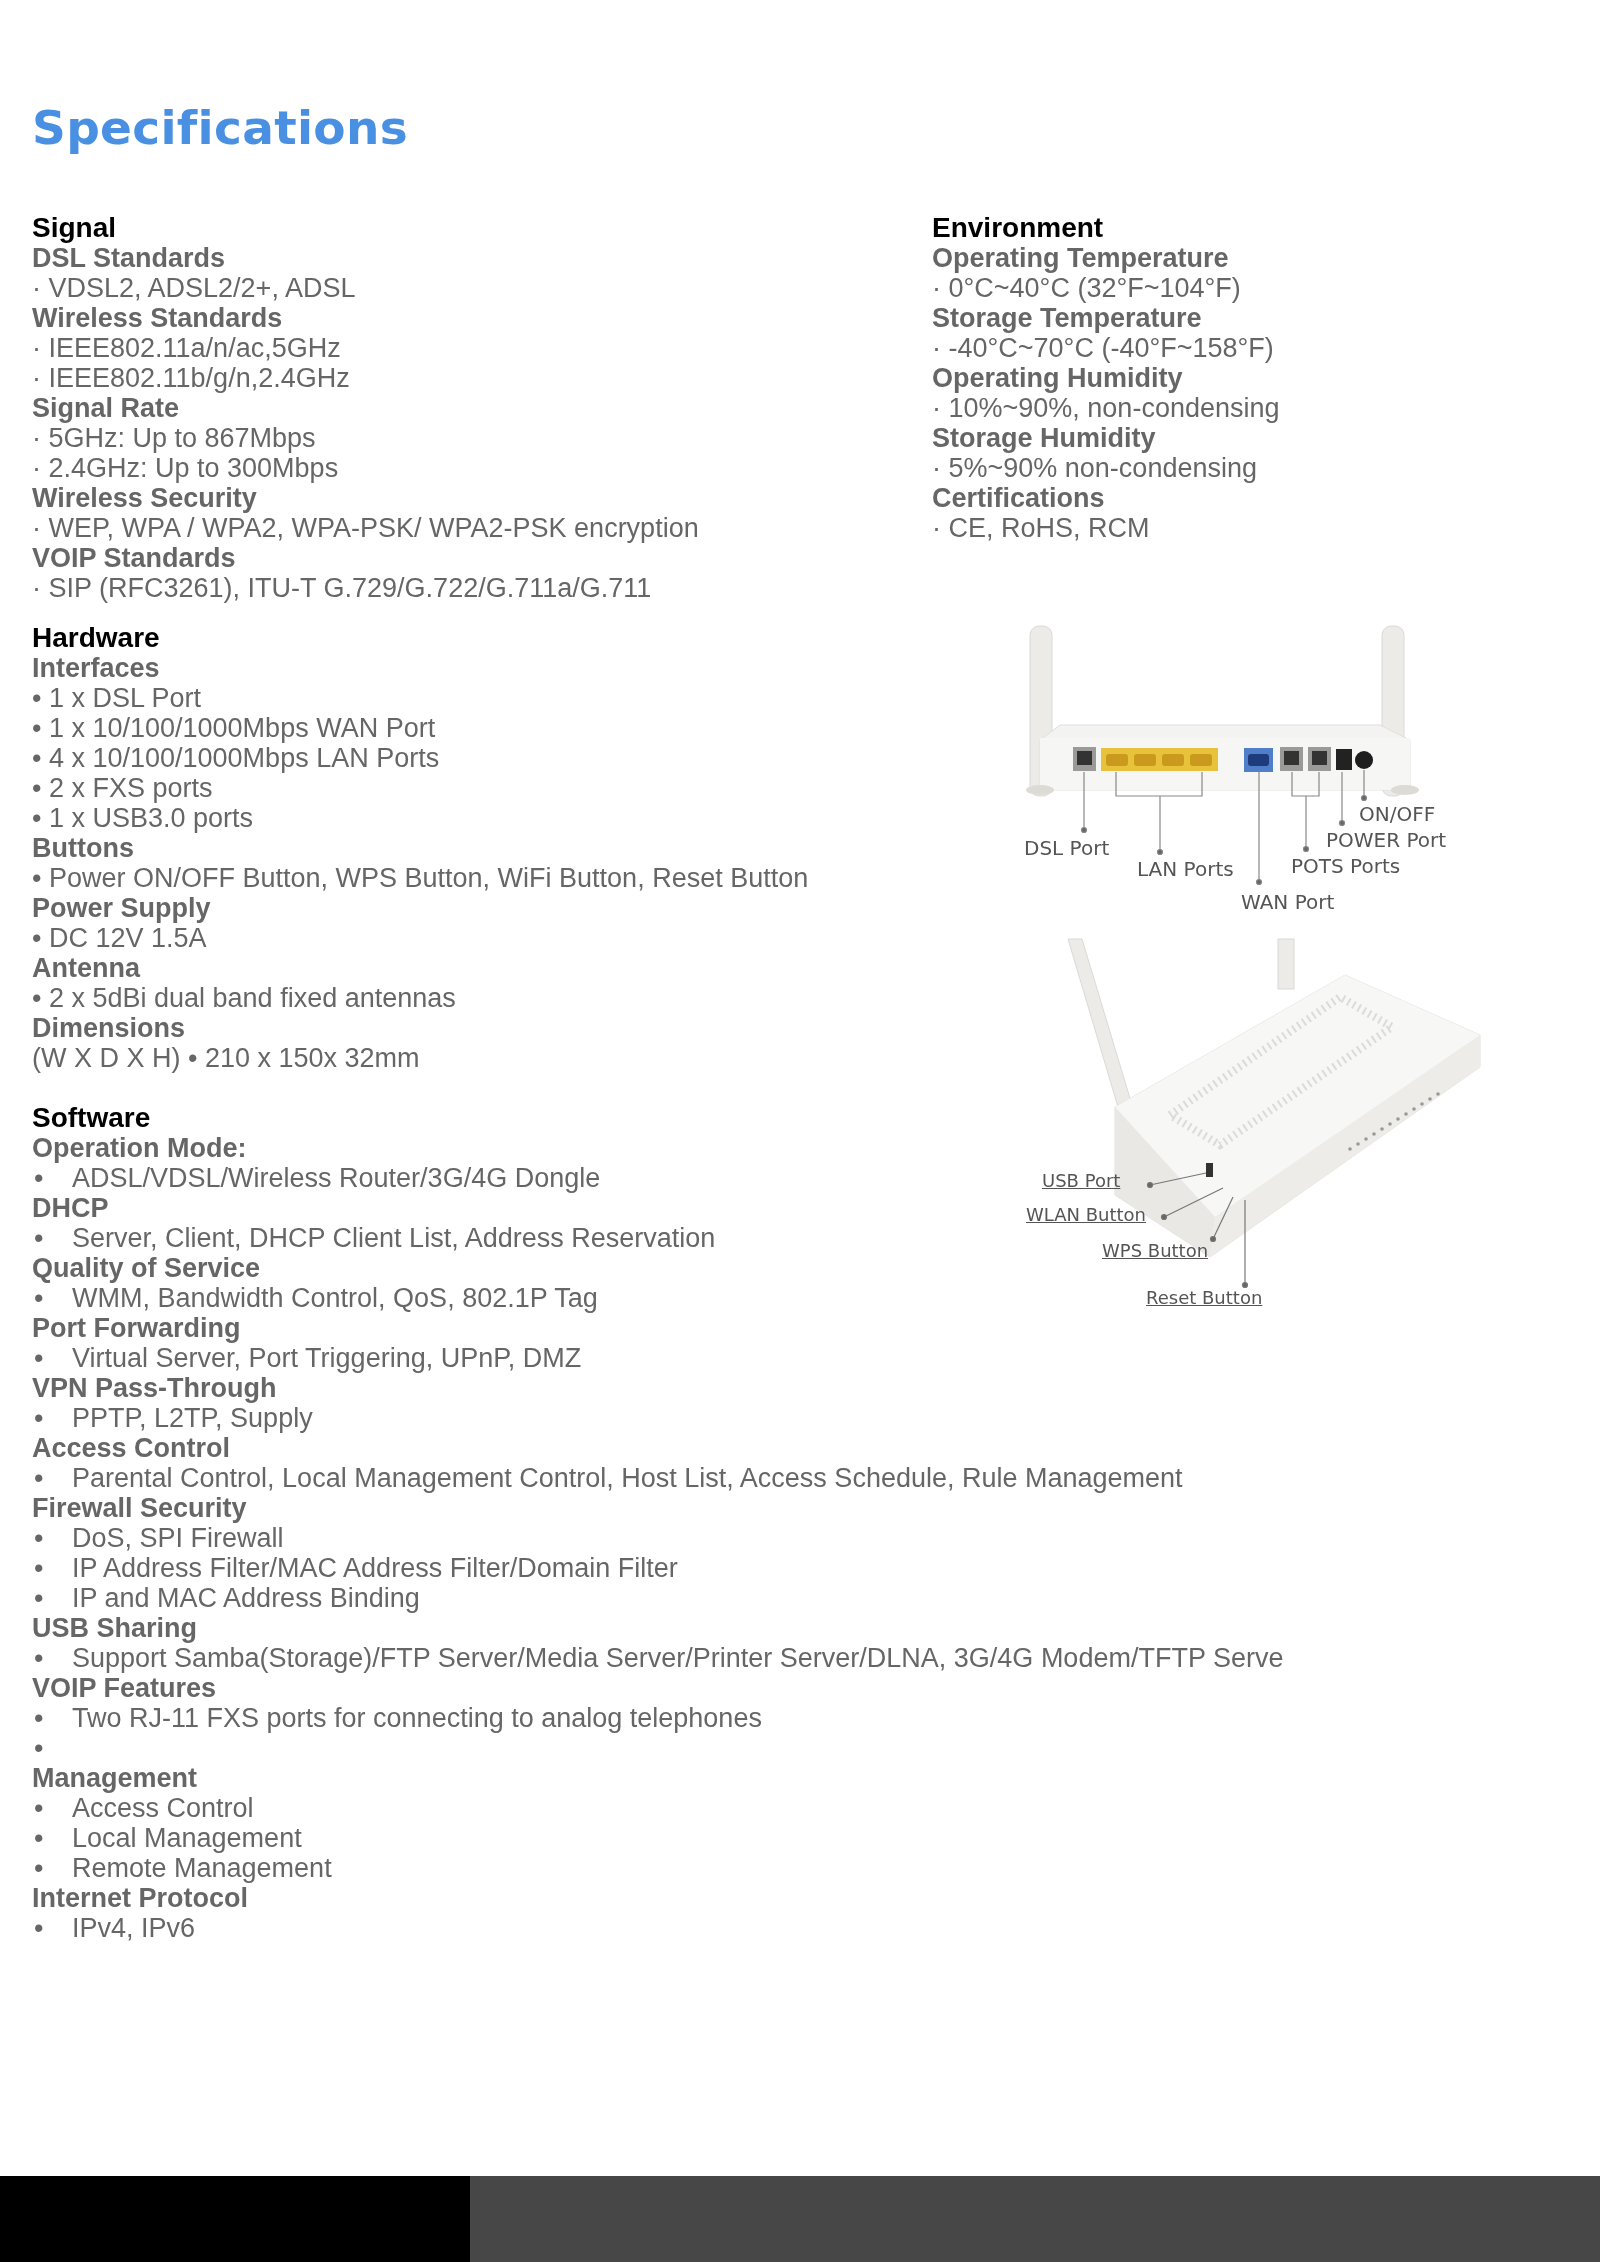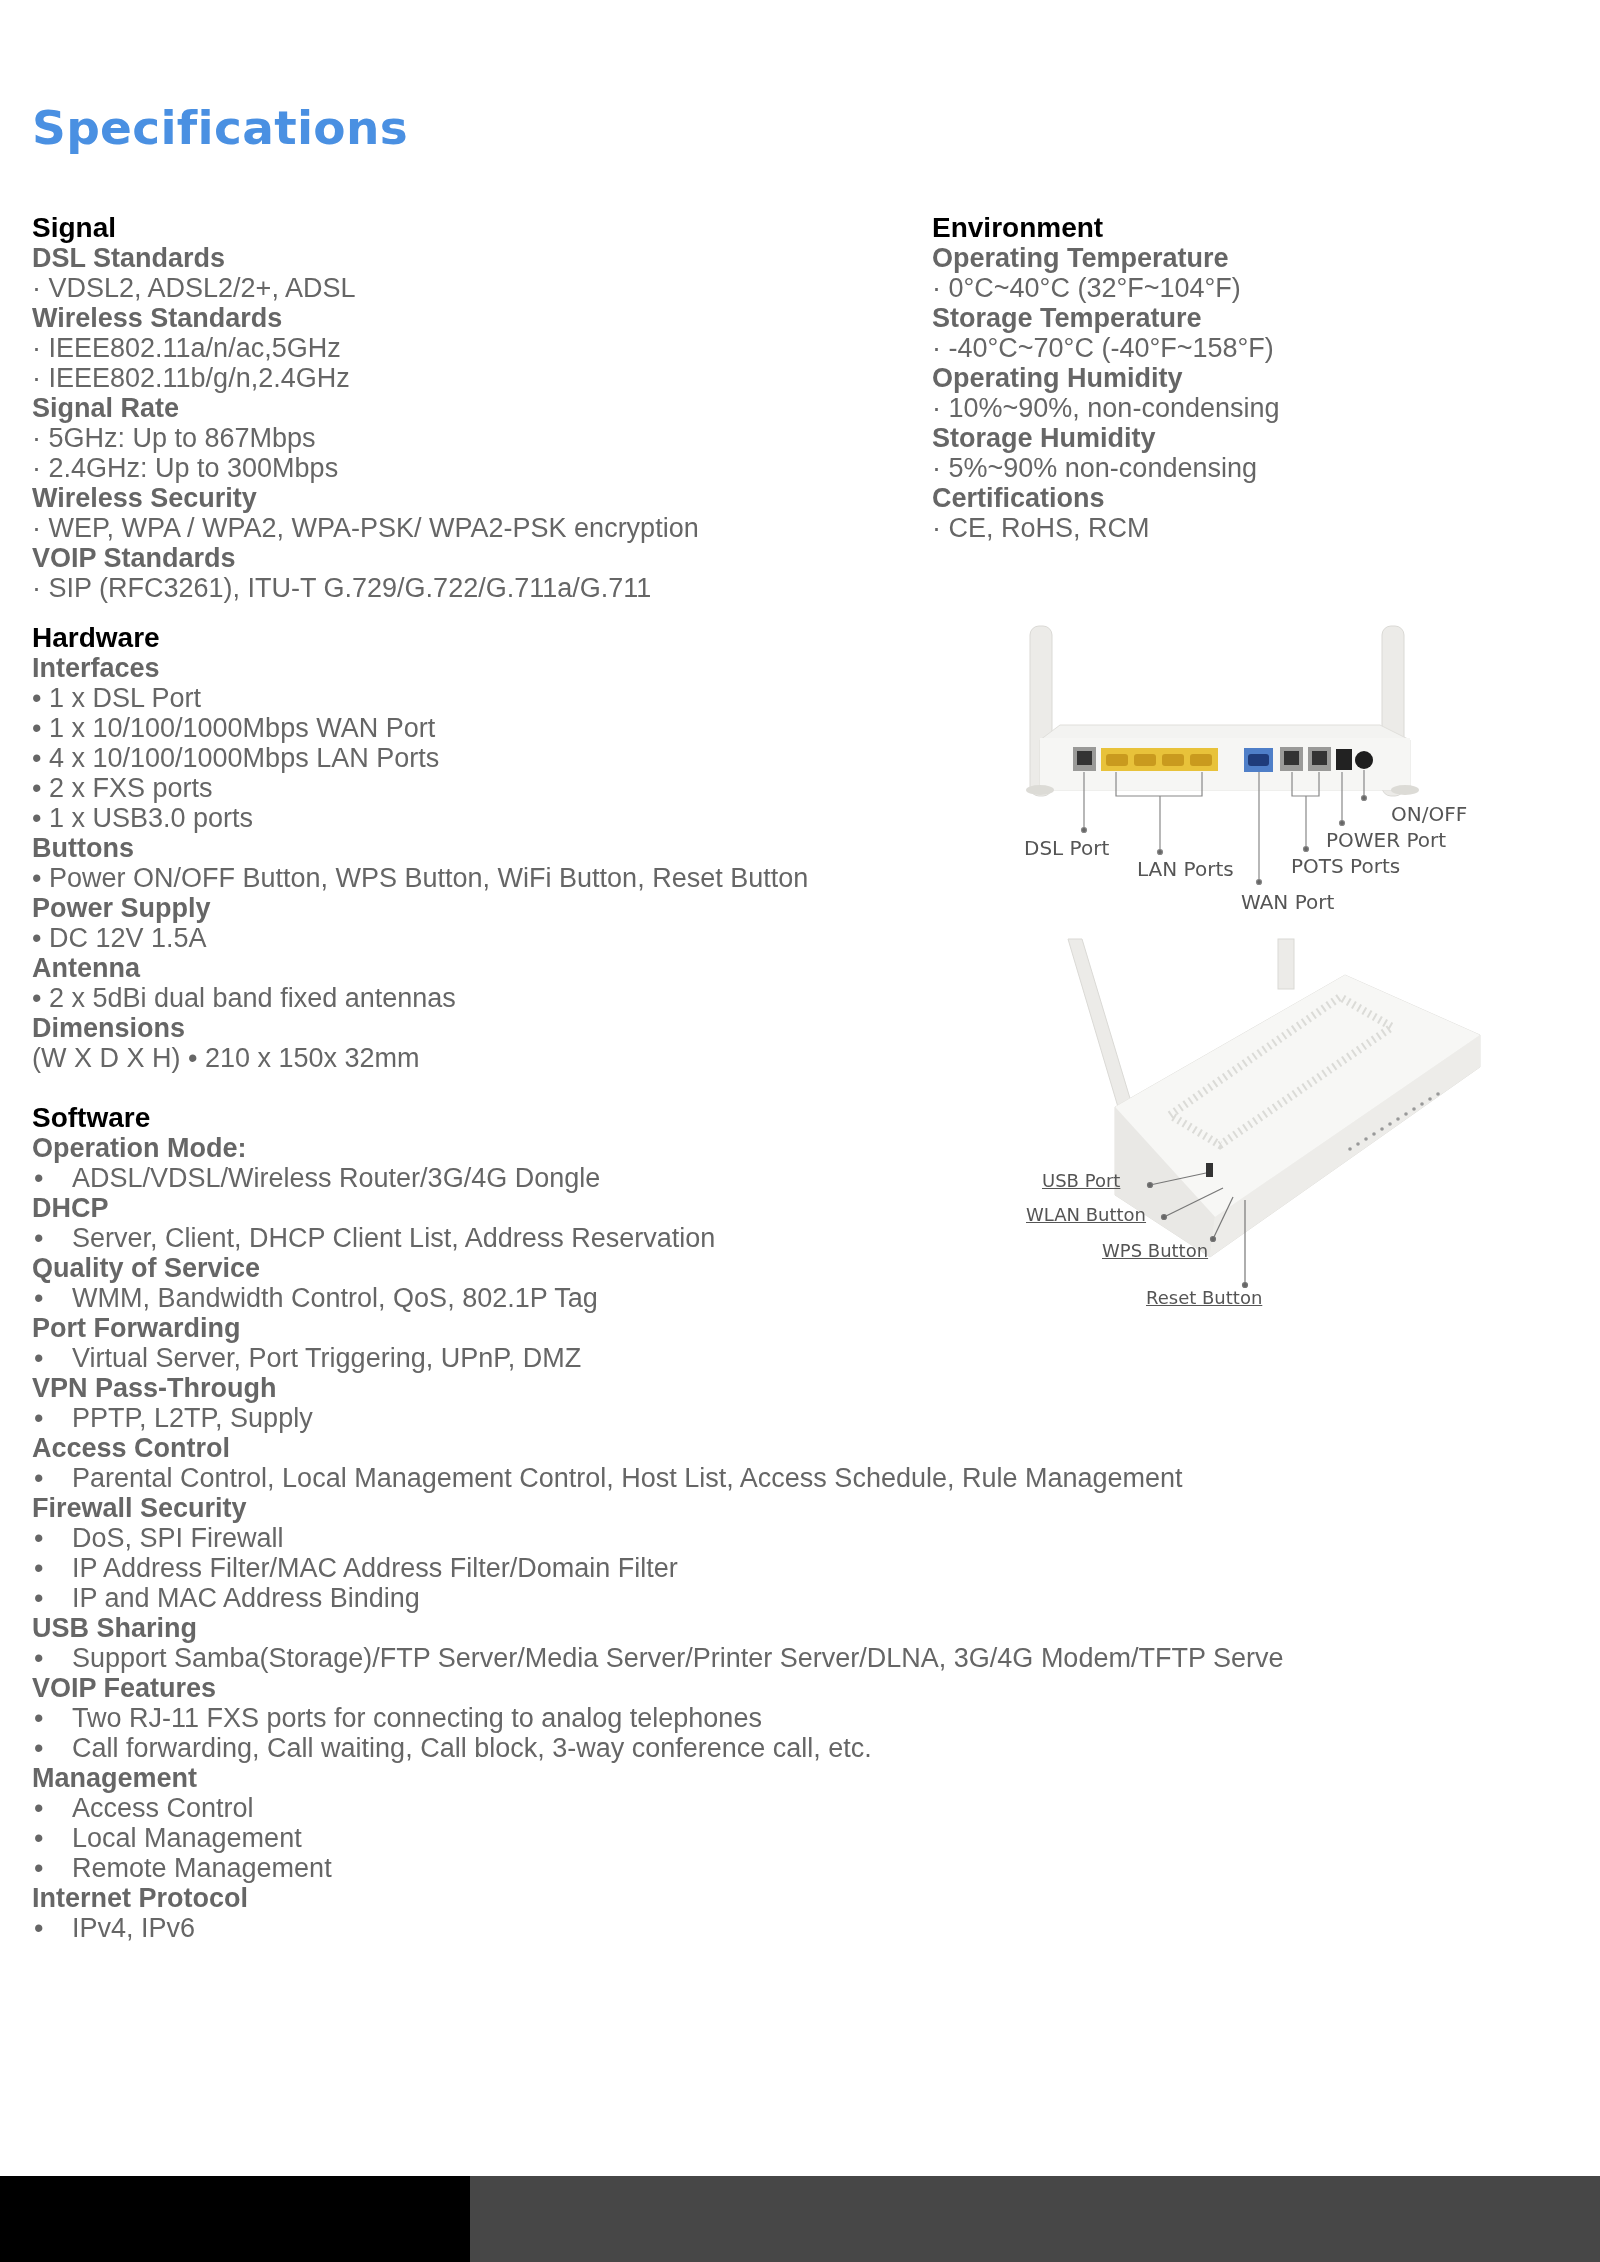--- a/index.html
+++ b/index.html
@@ -164,21 +164,20 @@
         </div>
     </div>
     <div>
       <div class="spec-label">VOIP Features</div>
       <div class="sw-item">
           <span class="sw-bullet">•</span>
           <span class="spec-value">Two RJ-11 FXS ports for connecting to analog telephones</span>
         </div>
       <div class="sw-item">
           <span class="sw-bullet">•</span>
-          <span class="spec-value">Call forwarding, Call waiting, Call block, 3-way conference call, etc.</span>
         </div>
     </div>
     <div>
       <div class="spec-label">Management</div>
       <div class="sw-item">
           <span class="sw-bullet">•</span>
           <span class="spec-value">Access Control</span>
         </div>
       <div class="sw-item">
           <span class="sw-bullet">•</span>
@@ -270,21 +269,21 @@
       <line x1="332" y1="152" x2="332" y2="203"></line>
         <circle cx="332" cy="203" r="2.5"></circle>
       <line x1="354" y1="150" x2="354" y2="178"></line>
         <circle cx="354" cy="178" r="2.5"></circle>
     </g>
   </svg>
   <span class="callout" style="left:14px; top:216px;">DSL Port</span>
   <span class="callout" style="left:127px; top:237px;">LAN Ports</span>
   <span class="callout" style="left:231px; top:270px;">WAN Port</span>
   <span class="callout" style="left:281px; top:234px;text-align:right;">POTS Ports</span>
-  <span class="callout" style="left:349px; top:182px;margin-left:32px;">ON/OFF</span>
+  <span class="callout" style="left:349px; top:182px;">ON/OFF</span>
   <span class="callout" style="left:316px; top:208px;">POWER Port</span>
 </div>
 
 <div class="figure fig-front">
   <svg width="480" height="385" viewBox="0 0 480 385">
 
     <polygon points="48,4 62,4 112,170 98,172" fill="#ECEBE8" stroke="#DAD9D5"></polygon>
     <rect x="258" y="4" width="16" height="50" fill="#ECEBE8" stroke="#DAD9D5"></rect>
 
     <polygon points="95,172 325,40 460,100 460,132 190,322 95,260" fill="#F1F1EF" stroke="#E2E1DD"></polygon>

